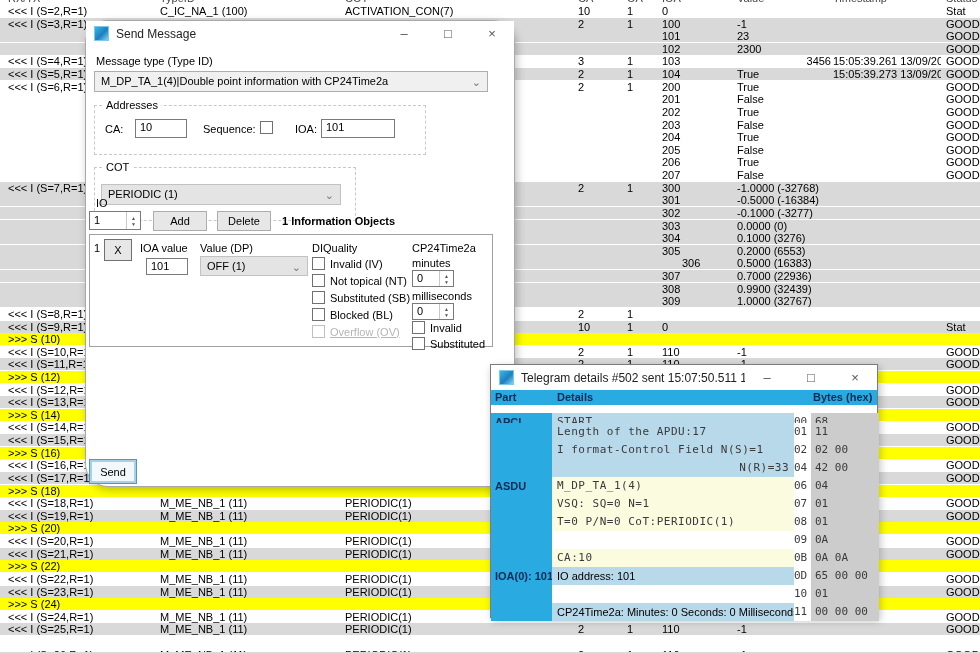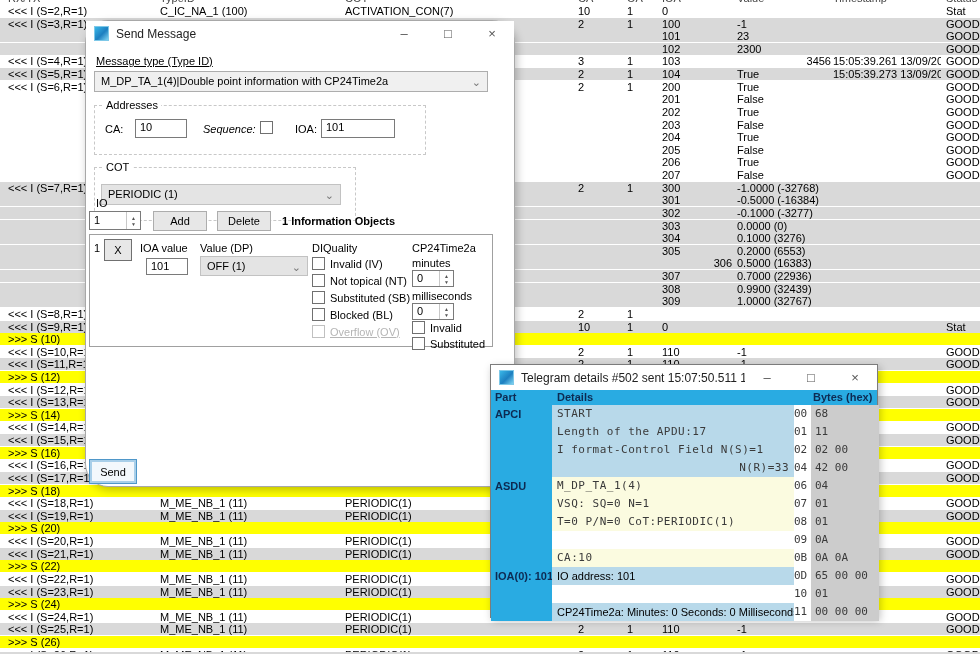--- a/index.html
+++ b/index.html
@@ -194,21 +194,21 @@
       </div>
       <div class="lr g" style="top: 232px;">
         <div class="lc" style="left: 662px; width: 70px;">304</div>
         <div class="lc" style="left: 737px; width: 94px;">0.1000 (3276)</div>
       </div>
       <div class="lr g" style="top: 245px;">
         <div class="lc" style="left: 662px; width: 70px;">305</div>
         <div class="lc" style="left: 737px; width: 94px;">0.2000 (6553)</div>
       </div>
       <div class="lr g" style="top: 257px;">
-        <div class="lc" style="left: 662px; width: 70px; text-align: right;">306</div>
+        <div class="lc" style="left: 682px; width: 70px;">306</div>
         <div class="lc" style="left: 737px; width: 94px;">0.5000 (16383)</div>
       </div>
       <div class="lr g" style="top: 270px;">
         <div class="lc" style="left: 662px; width: 70px;">307</div>
         <div class="lc" style="left: 737px; width: 94px;">0.7000 (22936)</div>
       </div>
       <div class="lr g" style="top: 283px;">
         <div class="lc" style="left: 662px; width: 70px;">308</div>
         <div class="lc" style="left: 737px; width: 94px;">0.9900 (32439)</div>
       </div>
@@ -364,23 +364,20 @@
       </div>
       <div class="lr g" style="top: 623px;">
         <div class="lc" style="left: 8px; width: 150px;">&lt;&lt;&lt; I (S=25,R=1)</div>
         <div class="lc" style="left: 160px; width: 180px;">M_ME_NB_1 (11)</div>
         <div class="lc" style="left: 345px; width: 170px;">PERIODIC(1)</div>
         <div class="lc" style="left: 578px; width: 44px;">2</div>
         <div class="lc" style="left: 627px; width: 30px;">1</div>
         <div class="lc" style="left: 662px; width: 70px;">110</div>
         <div class="lc" style="left: 737px; width: 94px;">-1</div>
         <div class="lc" style="left: 946px; width: 34px;">GOOD</div>
-      </div>
-      <div class="lr y" style="top: 636px;">
-        <div class="lc" style="left: 8px; width: 150px;">&gt;&gt;&gt; S (26)</div>
       </div>
       <div class="lr w" style="top: 649px;">
         <div class="lc" style="left: 8px; width: 150px;">&lt;&lt;&lt; I (S=26,R=1)</div>
         <div class="lc" style="left: 160px; width: 180px;">M_ME_NB_1 (11)</div>
         <div class="lc" style="left: 345px; width: 170px;">PERIODIC(1)</div>
         <div class="lc" style="left: 578px; width: 44px;">2</div>
         <div class="lc" style="left: 627px; width: 30px;">1</div>
         <div class="lc" style="left: 662px; width: 70px;">110</div>
         <div class="lc" style="left: 737px; width: 94px;">-1</div>
         <div class="lc" style="left: 946px; width: 34px;">GOOD</div>
@@ -403,30 +400,30 @@
     <div class="titlebar">
       <div class="app-ico"></div>
       <div class="win-title">Send Message</div>
       <div class="win-btns">
         <div class="win-btn">–</div>
         <div class="win-btn">□</div>
         <div class="win-btn">×</div>
       </div>
     </div>
 
-    <div class="lbl" style="left:10px; top:34px;text-decoration:underline;">Message type (Type ID)</div>
+    <div class="lbl" style="left:10px; top:34px;">Message type (Type ID)</div>
     <div class="ddl" style="left:8px; top:50px; width:394px;">
       <span>M_DP_TA_1(4)|Double point information with CP24Time2a</span><span class="chev">⌄</span>
     </div>
 
     <div class="grp" style="left:8px; top:84px; width:332px; height:50px;">
       <div class="grp-legend">Addresses</div>
       <div class="lbl" style="left:10px; top:17px;">CA:</div>
       <div class="inp" style="left:40px; top:13px; width:52px;">10</div>
-      <div class="lbl" style="left:108px; top:17px;font-style:italic;">Sequence:</div>
+      <div class="lbl" style="left:108px; top:17px;">Sequence:</div>
       <div class="cb" style="left:165px; top:15px;"></div>
       <div class="lbl" style="left:200px; top:17px;">IOA:</div>
       <div class="inp" style="left:226px; top:13px; width:74px;">101</div>
     </div>
 
     <div class="grp" style="left:8px; top:146px; width:262px; height:54px;">
       <div class="grp-legend">COT</div>
       <div class="ddl gray" style="left:6px; top:16px; width:240px;">
         <span>PERIODIC (1)</span><span class="chev">⌄</span>
       </div>
@@ -502,21 +499,21 @@
         <div class="win-btn">□</div>
         <div class="win-btn">×</div>
       </div>
     </div>
     <div id="tg-head">
       <span style="left:4px;">Part</span>
       <span style="left:66px;">Details</span>
       <span style="left:322px;">Bytes (hex)</span>
     </div>
     <div id="tg-rows">
-        <div class="tr-row" style="top: 0px; padding-left: 28px;">
+        <div class="tr-row" style="top: 8px; padding-left: 28px;">
           <div class="t-part">APCI</div>
           <div class="t-det apci mono">START</div>
           <div class="t-off">00</div>
           <div class="t-byte">68</div>
         </div>
         <div class="tr-row" style="top: 18px;">
           <div class="t-part"></div>
           <div class="t-det apci mono">Length of the APDU:17</div>
           <div class="t-off">01</div>
           <div class="t-byte">11</div>

